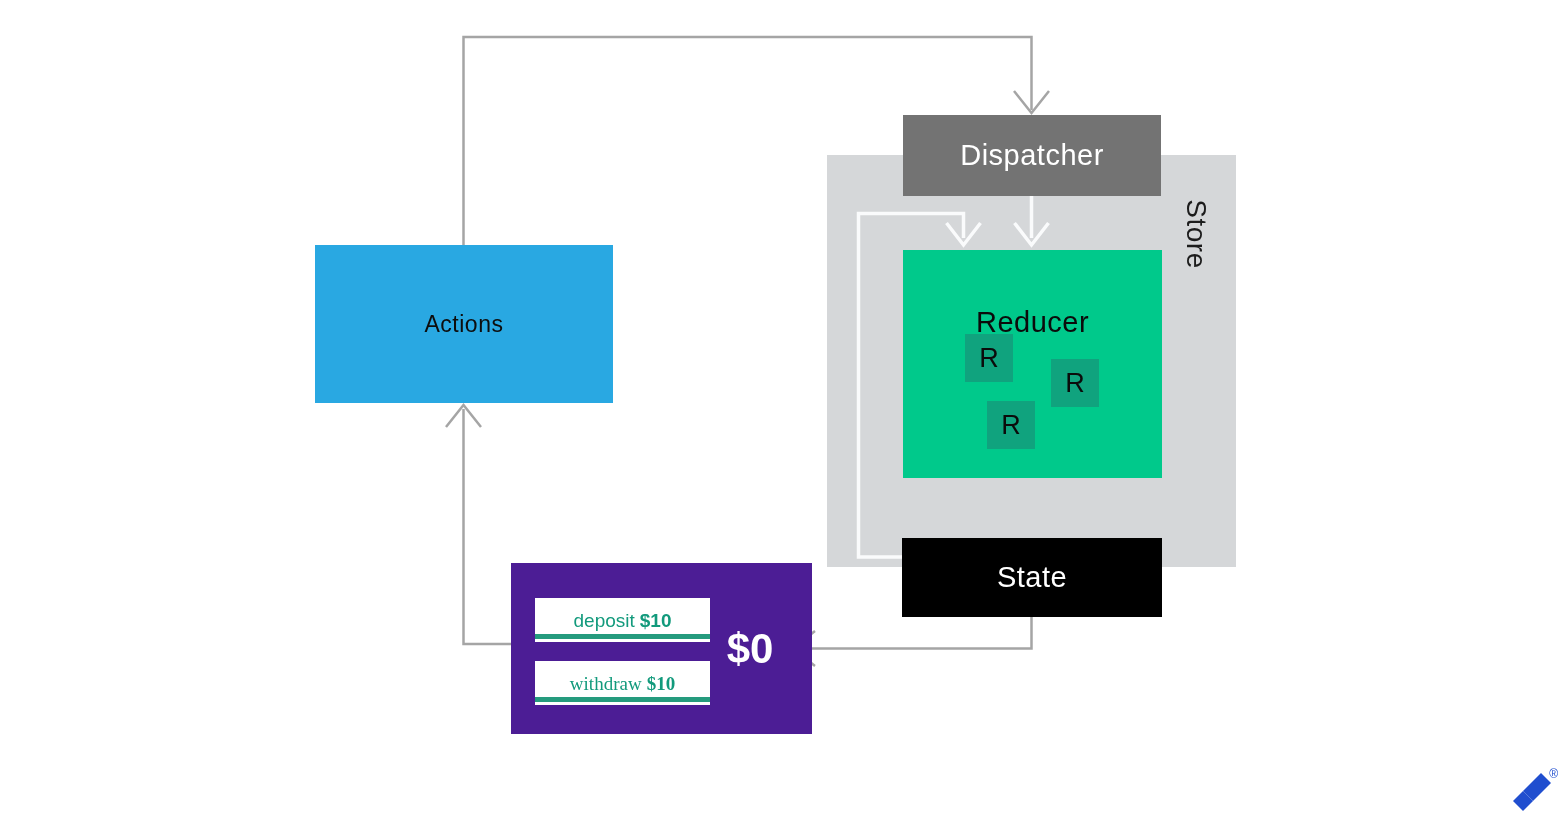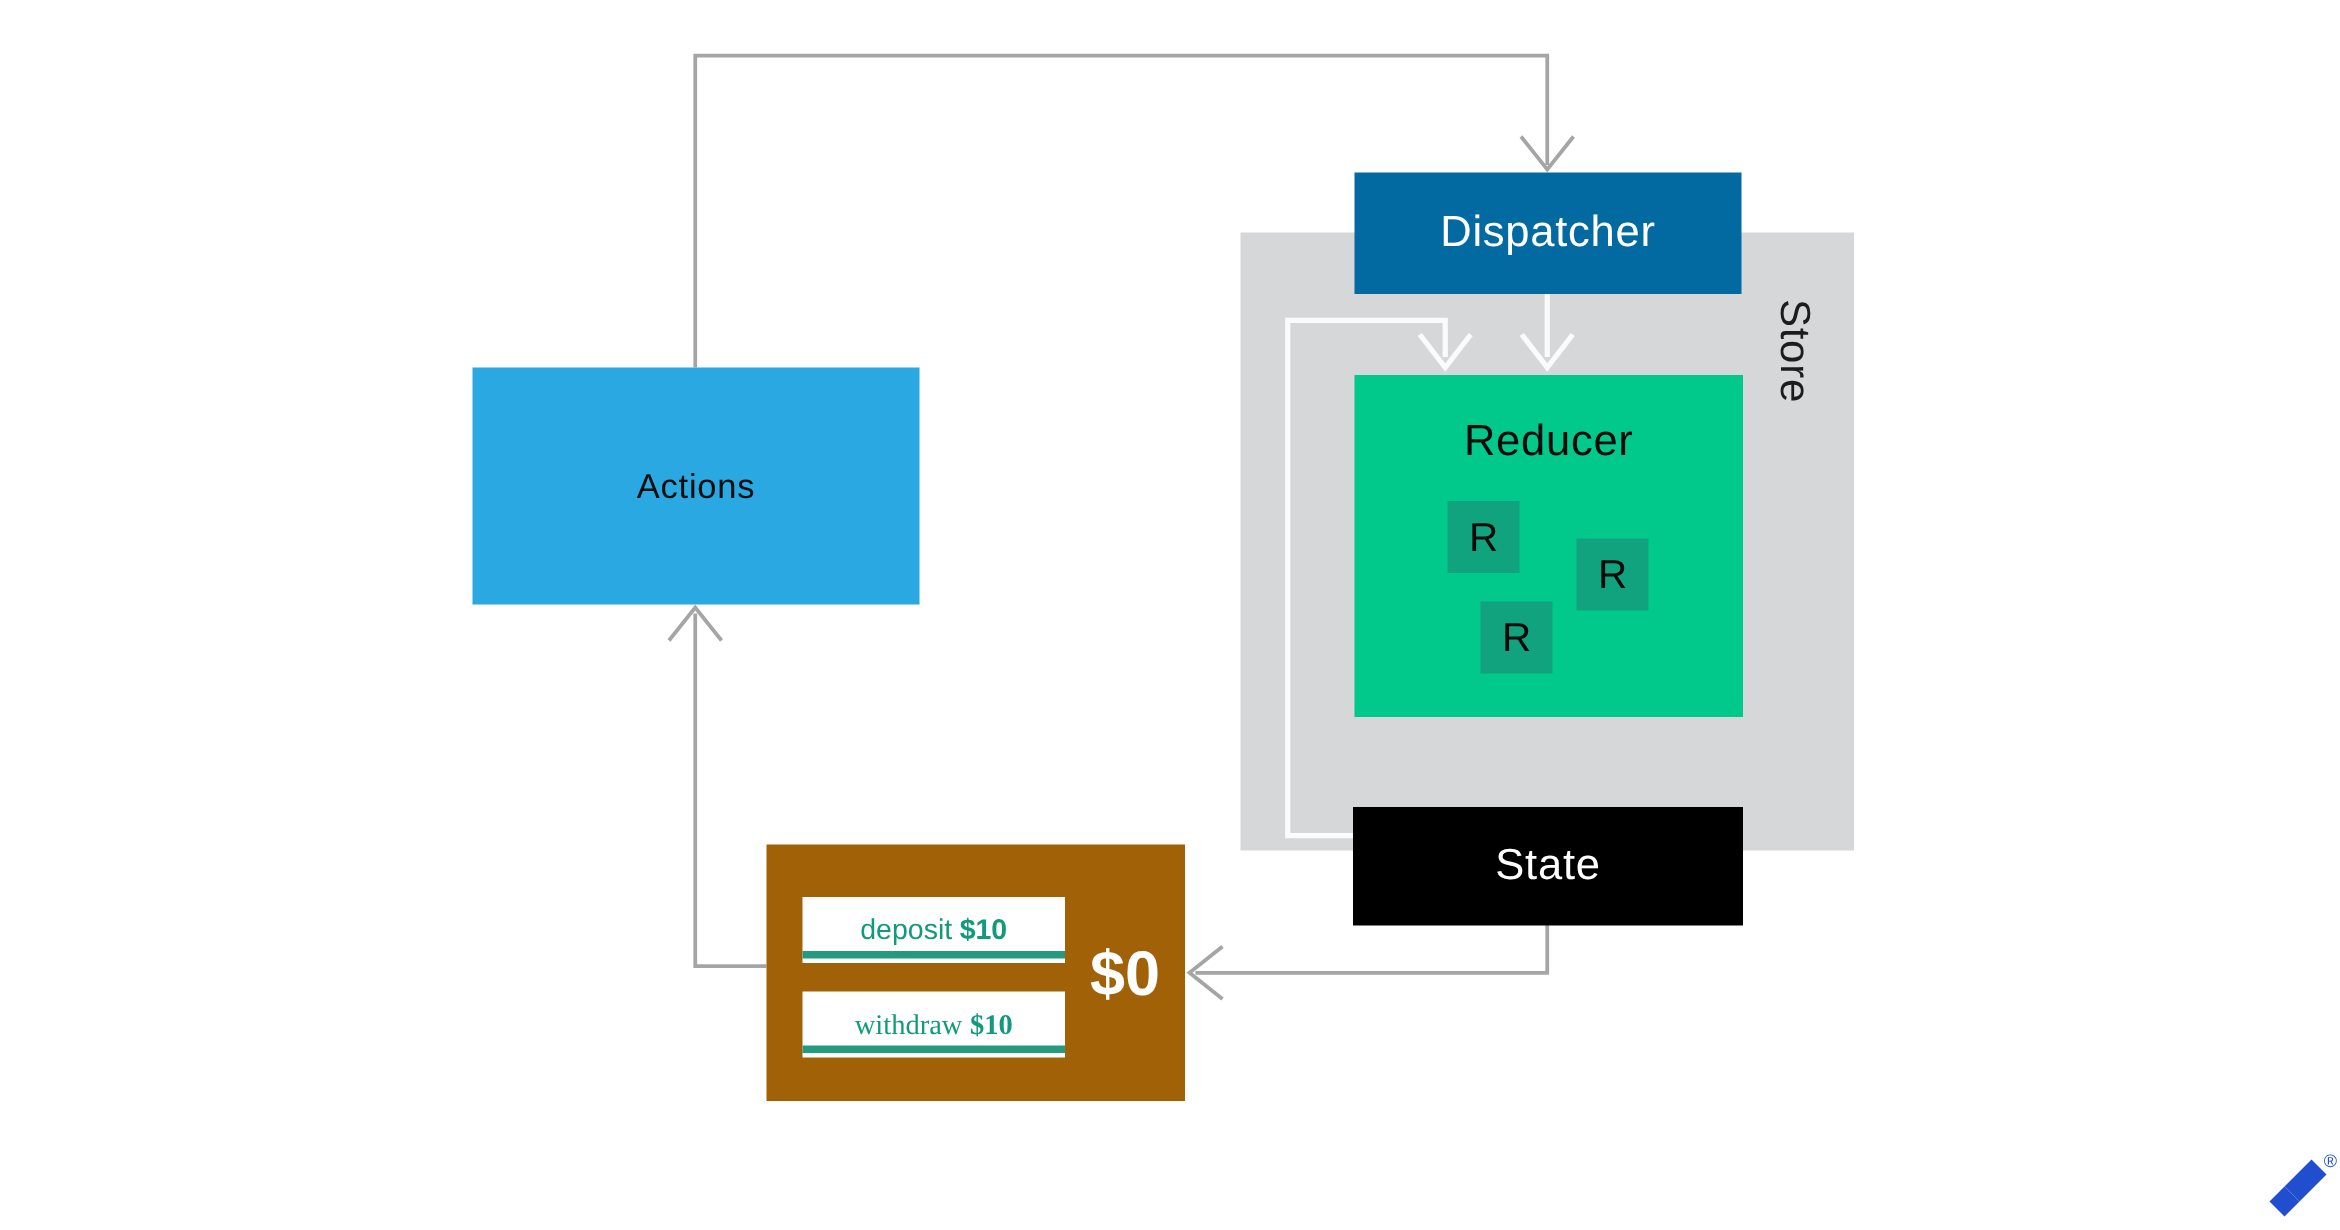--- a/index.html
+++ b/index.html
@@ -51,38 +51,39 @@
     left: 315px; top: 245px;
     width: 298px; height: 158px;
     background: #29A8E2;
     color: #0d0d0d;
     font-size: 23px;
     letter-spacing: 0.5px;
   }
   .dispatcher-box {
     left: 903px; top: 115px;
     width: 258px; height: 81px;
-    background: #0369a1;
+    background: #737373;
     color: #ffffff;
     font-size: 29px;
     letter-spacing: 0.5px;
   }
   .reducer-box {
     left: 903px; top: 250px;
     width: 259px; height: 228px;
     background: #00C98B;
     z-index: 3;
   }
   .reducer-title {
     display: block;
-    padding-top: 28px;
+    padding-top: 10px;
     text-align: center;
     font-size: 29px;
     color: #0b0b0b;
     letter-spacing: 0.5px;
+    margin-top: 46px;
   }
   .r-square {
     position: absolute;
     width: 48px; height: 48px;
     background: #10A37E;
     color: #0b0b0b;
     font-size: 27px;
     display: flex;
     align-items: center;
     justify-content: center;
@@ -97,22 +98,22 @@
     background: #000000;
     color: #ffffff;
     font-size: 29px;
     letter-spacing: 0.5px;
     margin-top: 12px;
   }
 
   
   .wallet-box {
     left: 511px; top: 563px;
-    width: 279px; height: 171px;
-    background: #a16207;
+    width: 301px; height: 171px;
+    background: #4c1d95;
     z-index: 3;
   }
   .wallet-btn {
     position: absolute;
     left: 24px;
     width: 175px; height: 44px;
     background: #ffffff;
     border: none;
     padding: 0;
     cursor: pointer;

